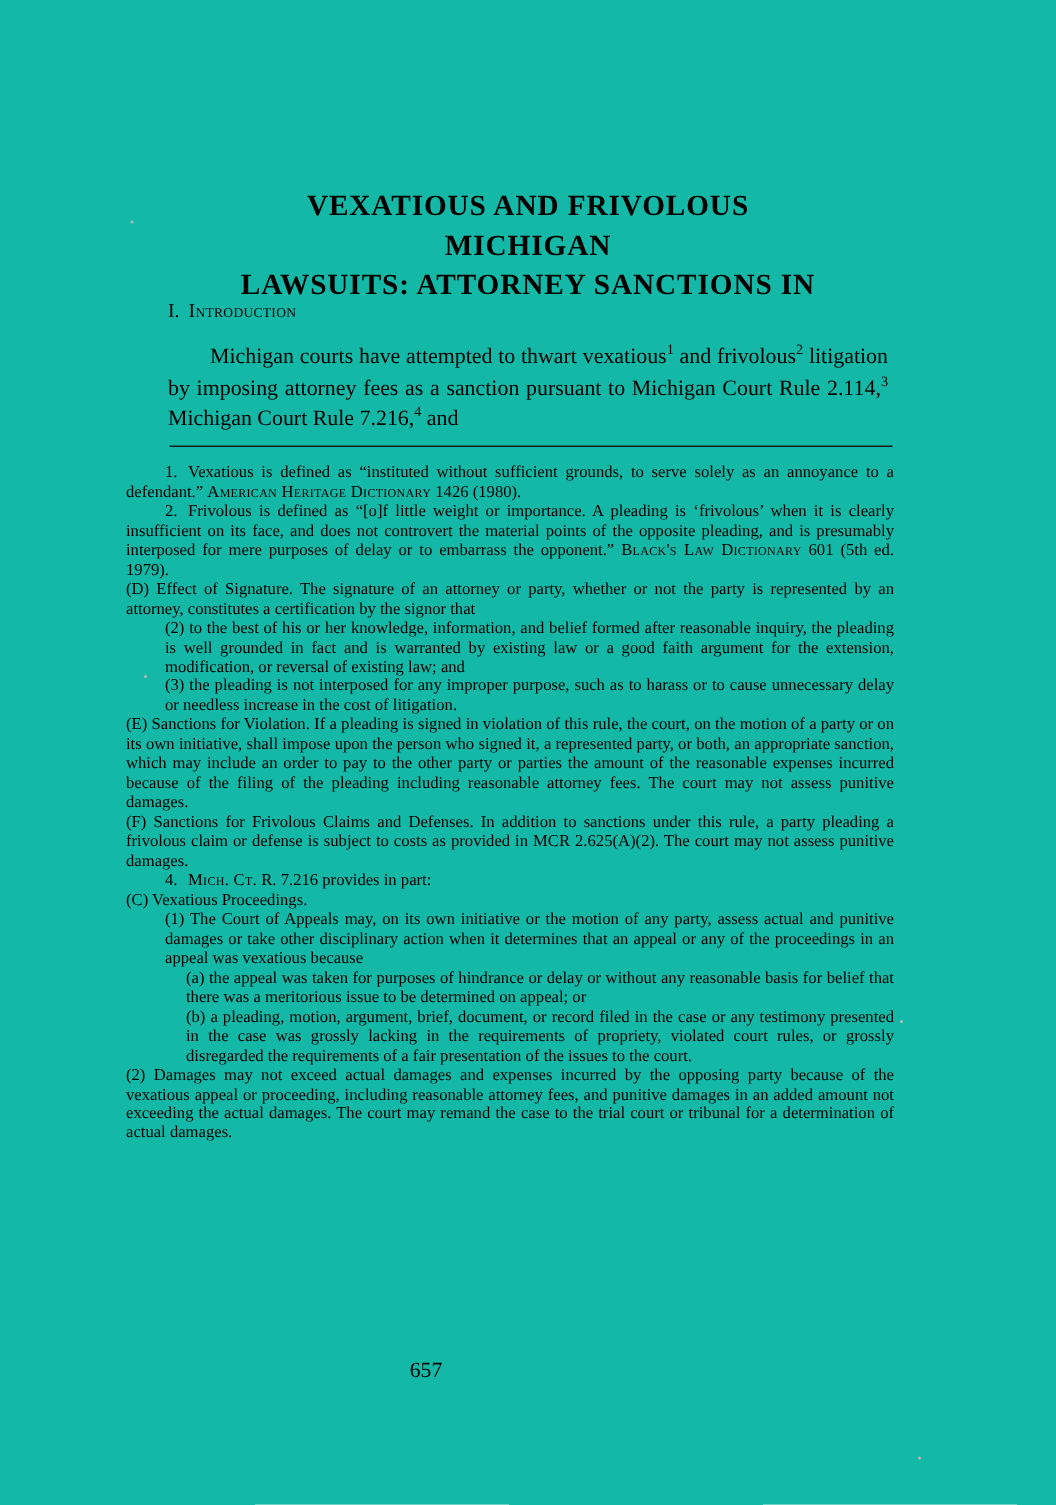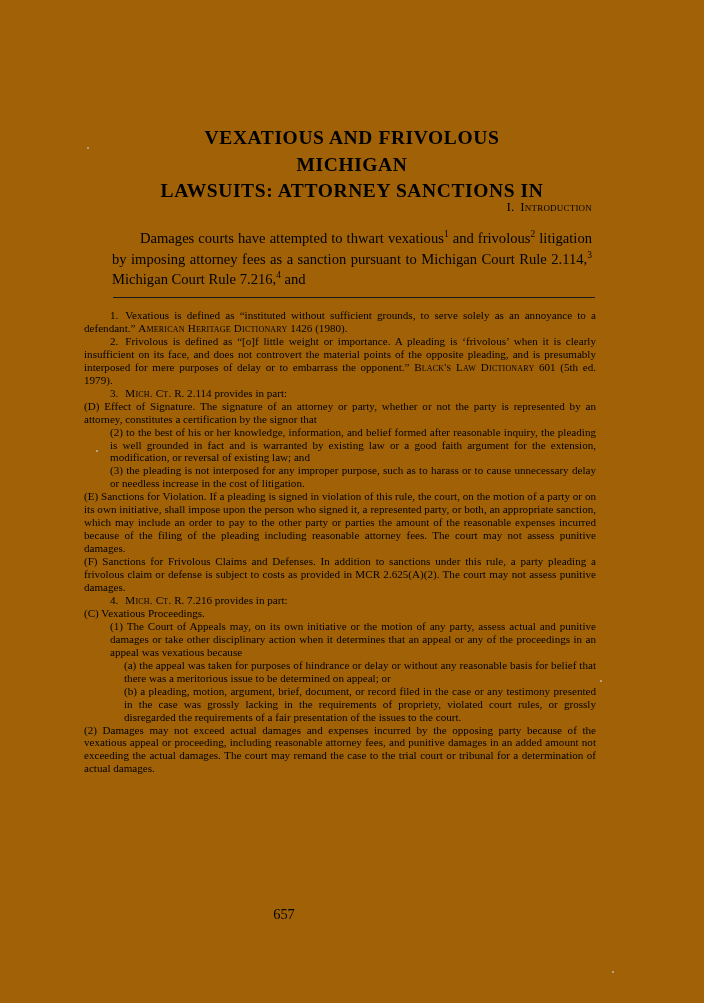--- a/index.html
+++ b/index.html
@@ -15,21 +15,21 @@
     font-family: "Liberation Serif", "DejaVu Serif", serif;
     color: #000000;
     overflow: hidden;
   }
 
   .page {
     position: absolute;
     left: 0; top: 0;
     width: 704px;
     height: 1003px;
-    background: #a16207;
+    background: #14b8a6;
   }
 
   
   .title-block {
     position: absolute;
     left: 112px;
     top: 125px;
     width: 480px;
     text-align: center;
   }
@@ -40,21 +40,21 @@
     line-height: 26.5px;
     white-space: nowrap;
   }
 
   
   .section-heading {
     position: absolute;
     left: 112px;
     top: 199px;
     width: 480px;
-    text-align: right;
+    text-align: left;
     font-size: 13.2px;
     line-height: 16px;
   }
   .sc {
     font-variant: small-caps;
     letter-spacing: 0.2px;
   }
   .section-heading .numeral { margin-right: 6px; }
 
   
@@ -145,31 +145,30 @@
   <div class="title-block">
     <div class="title-line">VEXATIOUS AND FRIVOLOUS</div>
     <div class="title-line">MICHIGAN</div>
     <div class="title-line">LAWSUITS: ATTORNEY SANCTIONS IN</div>
   </div>
 
   <div class="section-heading">
     <span class="numeral">I.</span><span class="sc">Introduction</span>
   </div>
 
-  <div class="body-para"><span>Damages courts have attempted to thwart vexatious</span><sup>1</sup><span> and frivolous</span><sup>2</sup><span> litigation by imposing attorney fees as a sanction pursuant to Michigan Court Rule 2.114,</span><sup>3</sup><span> Michigan Court Rule 7.216,</span><sup>4</sup><span> and</span></div>
+  <div class="body-para"><span>Michigan courts have attempted to thwart vexatious</span><sup>1</sup><span> and frivolous</span><sup>2</sup><span> litigation by imposing attorney fees as a sanction pursuant to Michigan Court Rule 2.114,</span><sup>3</sup><span> Michigan Court Rule 7.216,</span><sup>4</sup><span> and</span></div>
 
   <div class="fn-rule"></div>
 
   <div class="footnotes">
 
     <p class="fn fn-first"><span class="fn-num">1.</span><span>Vexatious is defined as “instituted without sufficient grounds, to serve solely as an annoyance to a defendant.” </span><span class="sc">American Heritage Dictionary</span><span> 1426 (1980).</span></p>
 
     <p class="fn fn-first"><span class="fn-num">2.</span><span>Frivolous is defined as “[o]f little weight or importance. A pleading is ‘frivolous’ when it is clearly insufficient on its face, and does not controvert the material points of the opposite pleading, and is presumably interposed for mere purposes of delay or to embarrass the opponent.” </span><span class="sc">Black's Law Dictionary</span><span> 601 (5th ed. 1979).</span></p>
 
-    <p class="fn fn-first"><span class="fn-num">3.</span><span class="sc">Mich. Ct.</span><span> R. 2.114 provides in part:</span></p>
 
     <p class="fn fn-flush">(D) Effect of Signature. The signature of an attorney or party, whether or not the party is represented by an attorney, constitutes a certification by the signor that</p>
     <p class="fn fn-ind1">(2) to the best of his or her knowledge, information, and belief formed after reasonable inquiry, the pleading is well grounded in fact and is warranted by existing law or a good faith argument for the extension, modification, or reversal of existing law; and</p>
     <p class="fn fn-ind1">(3) the pleading is not interposed for any improper purpose, such as to harass or to cause unnecessary delay or needless increase in the cost of litigation.</p>
     <p class="fn fn-flush">(E) Sanctions for Violation. If a pleading is signed in violation of this rule, the court, on the motion of a party or on its own initiative, shall impose upon the person who signed it, a represented party, or both, an appropriate sanction, which may include an order to pay to the other party or parties the amount of the reasonable expenses incurred because of the filing of the pleading including reasonable attorney fees. The court may not assess punitive damages.</p>
     <p class="fn fn-flush">(F) Sanctions for Frivolous Claims and Defenses. In addition to sanctions under this rule, a party pleading a frivolous claim or defense is subject to costs as provided in MCR 2.625(A)(2). The court may not assess punitive damages.</p>
 
     <p class="fn fn-first"><span class="fn-num">4.</span><span class="sc">Mich. Ct.</span><span> R. 7.216 provides in part:</span></p>
 
     <p class="fn fn-flush">(C) Vexatious Proceedings.</p>

